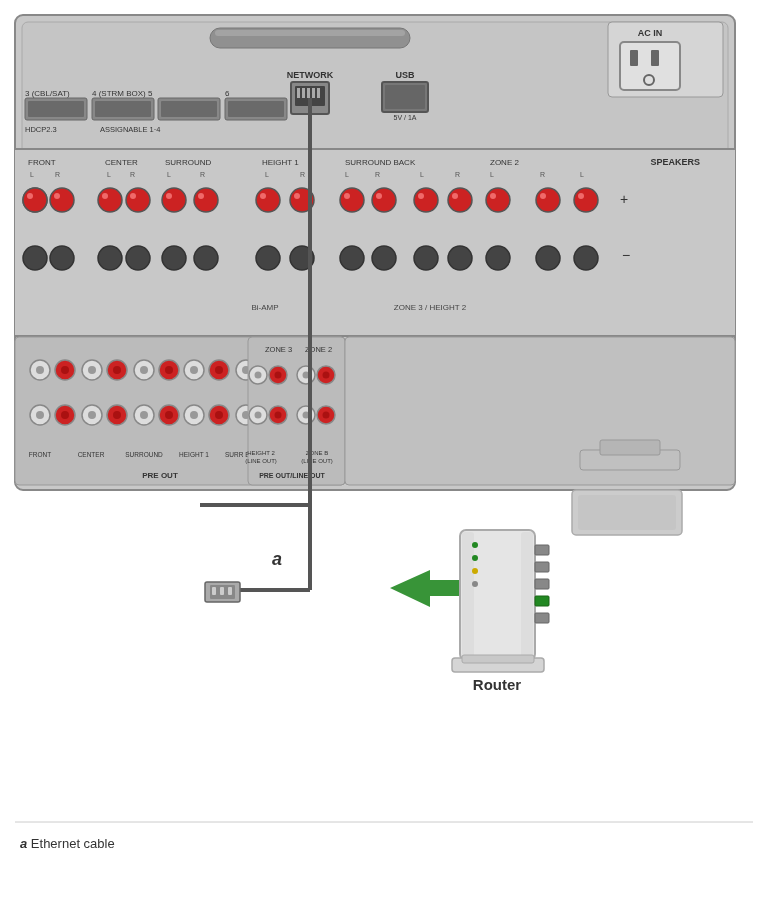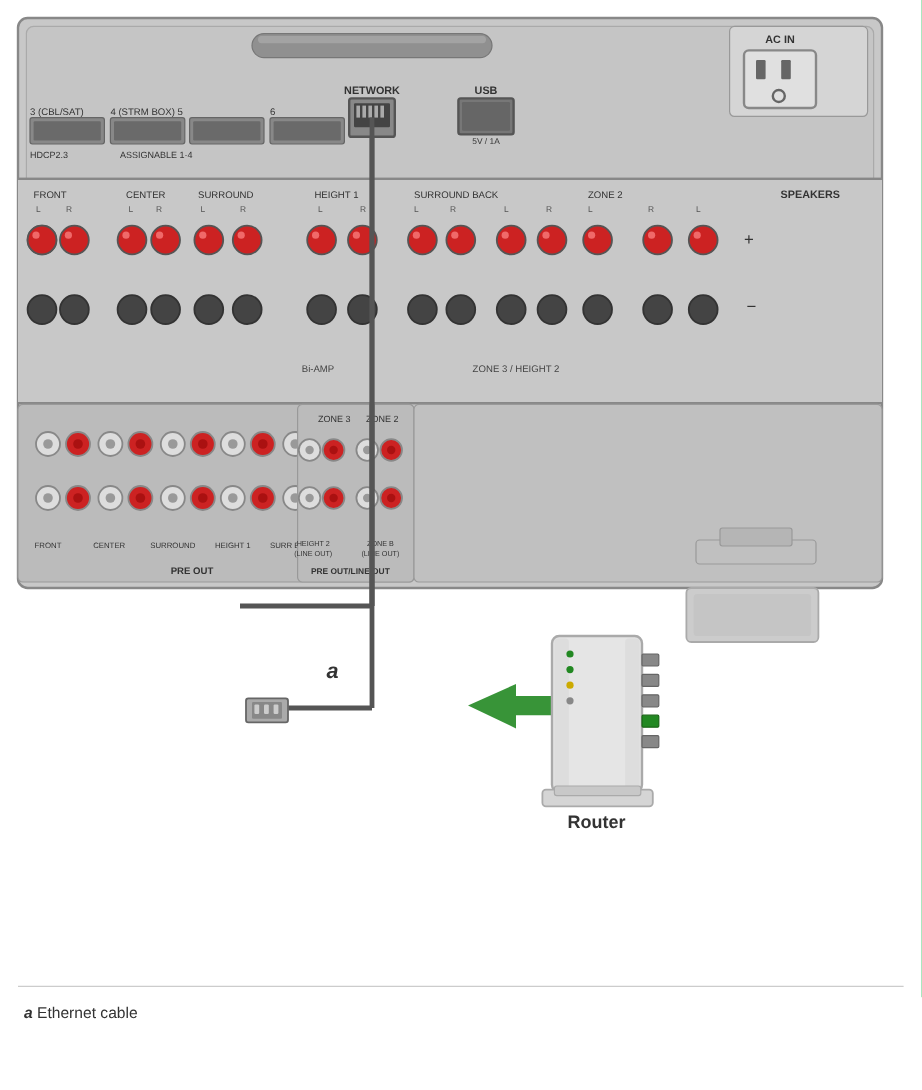--- a/index.html
+++ b/index.html
@@ -9,21 +9,21 @@
       background: #ffffff;
       font-family: Arial, sans-serif;
       overflow: hidden;
       position: relative;
     }
 
     .page-container {
       width: 768px;
       height: 831px;
       position: relative;
-      background: #22c55e;
+      background: #a16207;
     }
 
     
     .main-svg {
       position: absolute;
       top: 0;
       left: 0;
       width: 768px;
       height: 860px;
     }

